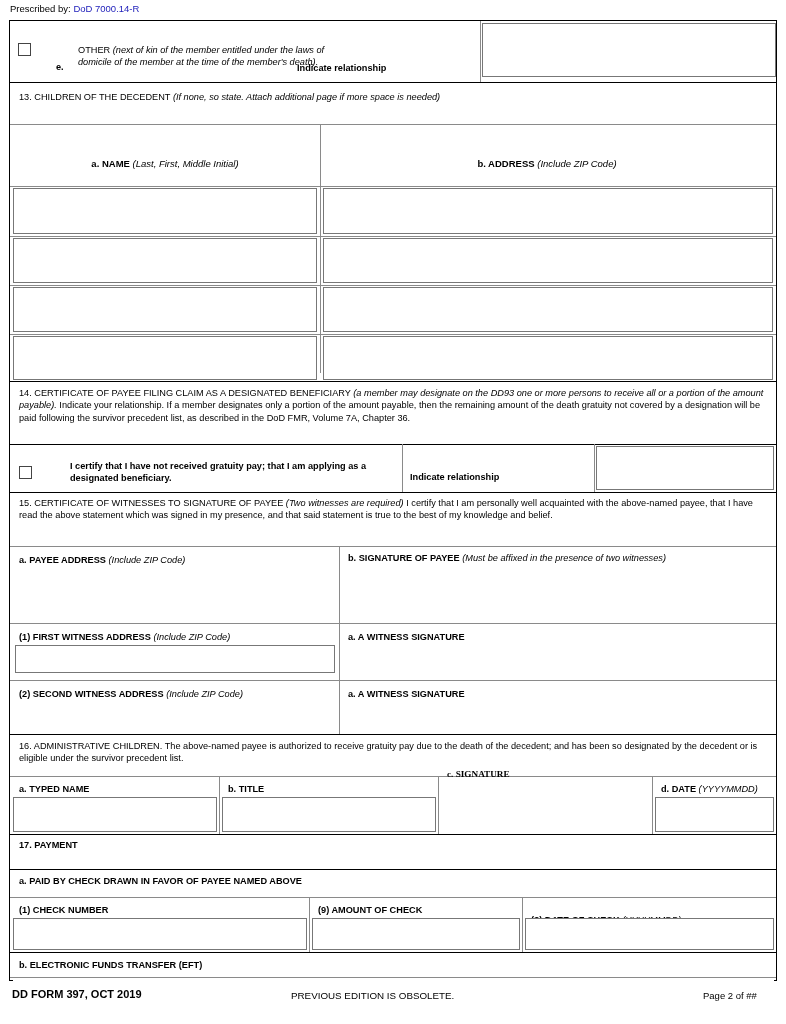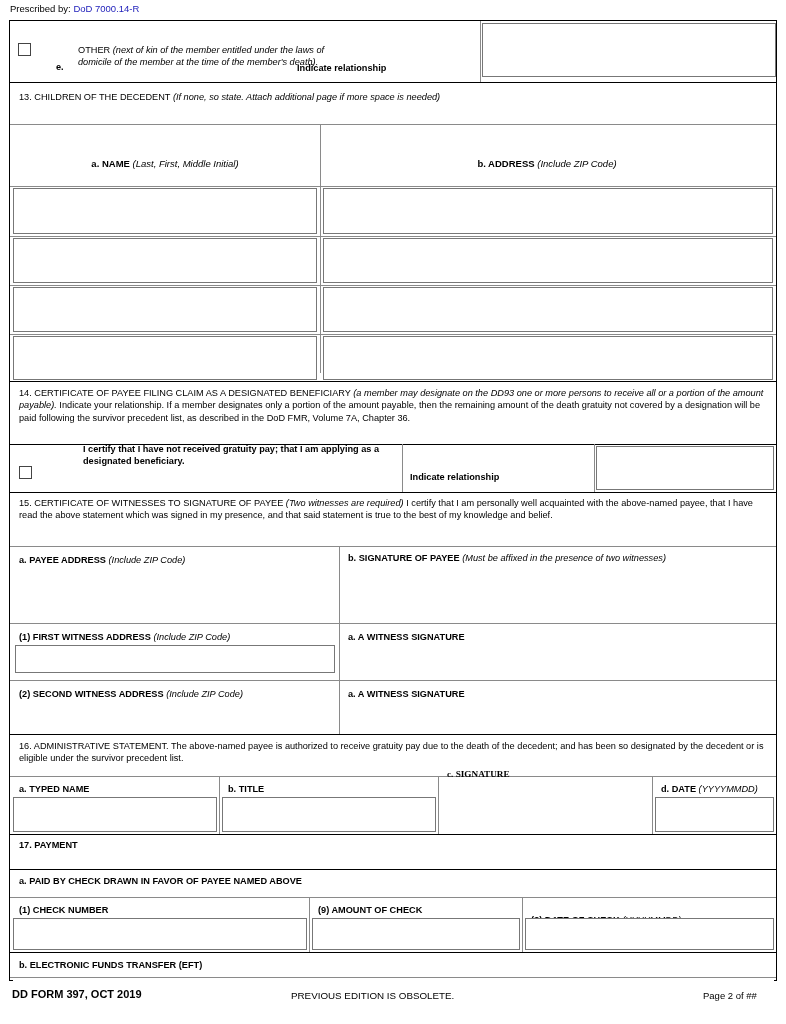--- a/index.html
+++ b/index.html
@@ -199,21 +199,21 @@
       <div class="para" style="left:9px;top:5px;width:748px;">
         <b>14.</b>
         <b>CERTIFICATE OF PAYEE FILING CLAIM AS A DESIGNATED BENEFICIARY</b>
         <i>(a member may designate on the DD93 one or more persons to receive all or a portion of the amount payable).</i>
         <span>Indicate your relationship.  If a member designates only a portion of the amount payable, then the remaining amount of the death gratuity not covered by a designation will be paid following the survivor precedent list, as described in the DoD FMR, Volume 7A, Chapter 36.</span>
       </div>
 
       <div class="hr dark" style="top:62px;"></div>
 
       <div class="cbox" style="left:9px;top:84px;"></div>
-      <div class="lbl" style="left:60px;top:62px;width:320px;margin-left:13px;">I certify that I have not received gratuity pay; that I am applying as a designated beneficiary.</div>
+      <div class="lbl" style="left:60px;top:79px;width:320px;">I certify that I have not received gratuity pay; that I am applying as a designated beneficiary.</div>
       <div class="vr" style="left:392px;top:62px;height:48px;"></div>
       <div class="lbl" style="left:400px;top:90px;">Indicate relationship</div>
       <div class="vr" style="left:584px;top:62px;height:48px;"></div>
       <div class="inbox" style="left:586px;top:64px;width:178px;height:44px;">
         <span></span>
       </div>
       <div class="hr dark" style="top:110px;"></div>
     </div>
 
     <div class="blk" style="left:0;top:471px;width:100%;height:242px;">
@@ -269,21 +269,21 @@
       <div class="inbox" style="left:332px;top:210px;width:432px;height:28px;border-color:#ffffff;">
         <span></span>
       </div>
 
       <div class="hr dark" style="top:242px;"></div>
     </div>
 
     <div class="blk" style="left:0;top:714px;width:100%;height:99px;">
       <div class="para" style="left:9px;top:5px;width:748px;">
         <b>16.</b>
-        <b>ADMINISTRATIVE STATEMENT.</b>
+        <b>ADMINISTRATIVE CHILDREN.</b>
         <span>The above-named payee is authorized to receive gratuity pay due to the death of the decedent; and has been so designated by the decedent or is eligible under the survivor precedent list.</span>
       </div>
 
       <div class="hr" style="top:41px;"></div>
 
       <div class="lbl" style="left:9px;top:49px;">a. TYPED NAME</div>
       <div class="vr" style="left:209px;top:41px;height:58px;"></div>
       <div class="lbl" style="left:218px;top:49px;">b. TITLE</div>
       <div class="vr" style="left:428px;top:41px;height:58px;"></div>
       <div class="lbl" style="left:437px;top:34px;font-family:Liberation Serif, serif;">c. SIGNATURE</div>

